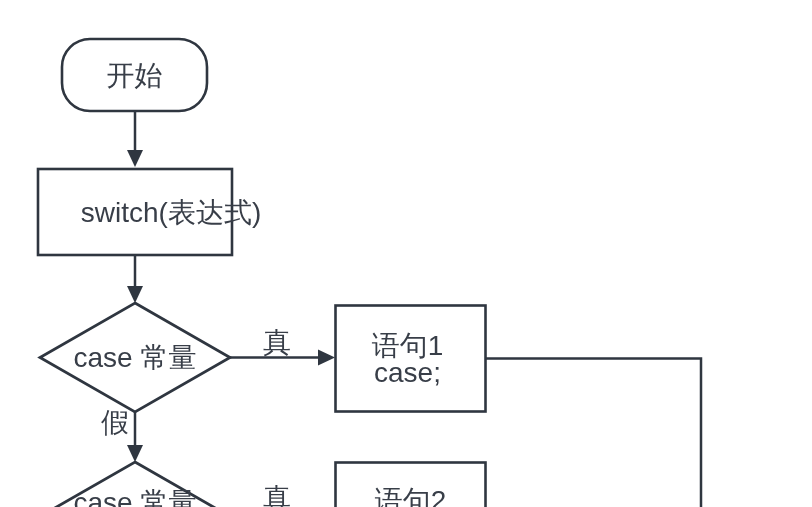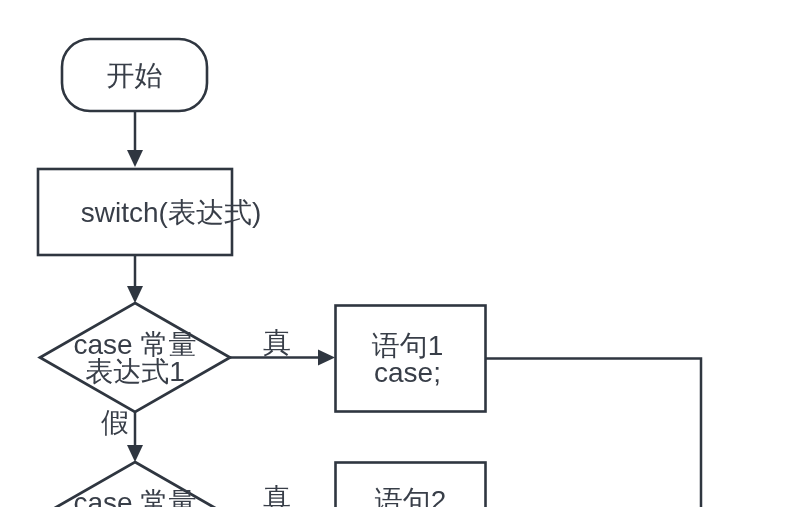--- a/index.html
+++ b/index.html
@@ -86,21 +86,20 @@
   <div class="label node-label" style="left:62px; top:39px; width:145px; height:72px;">
     <span>开始</span>
   </div>
 
   <div class="label node-label" style="left:38px; top:169px; width:194px; height:86px;margin-left:36px;">
     <span>switch(表达式)</span>
   </div>
 
   <div class="label node-label" style="left:40px; top:303px; width:190px; height:109px;">
     <span>case 常量</span>
-    <span>表达式1</span>
   </div>
 
   <div class="label node-label" style="left:332px; top:305px; width:151px; height:107px;">
     <span>语句1</span>
     <span>case;</span>
   </div>
 
   <div class="label" style="left:40px; top:489px; width:190px;">
     <span>case 常量</span>
   </div>

